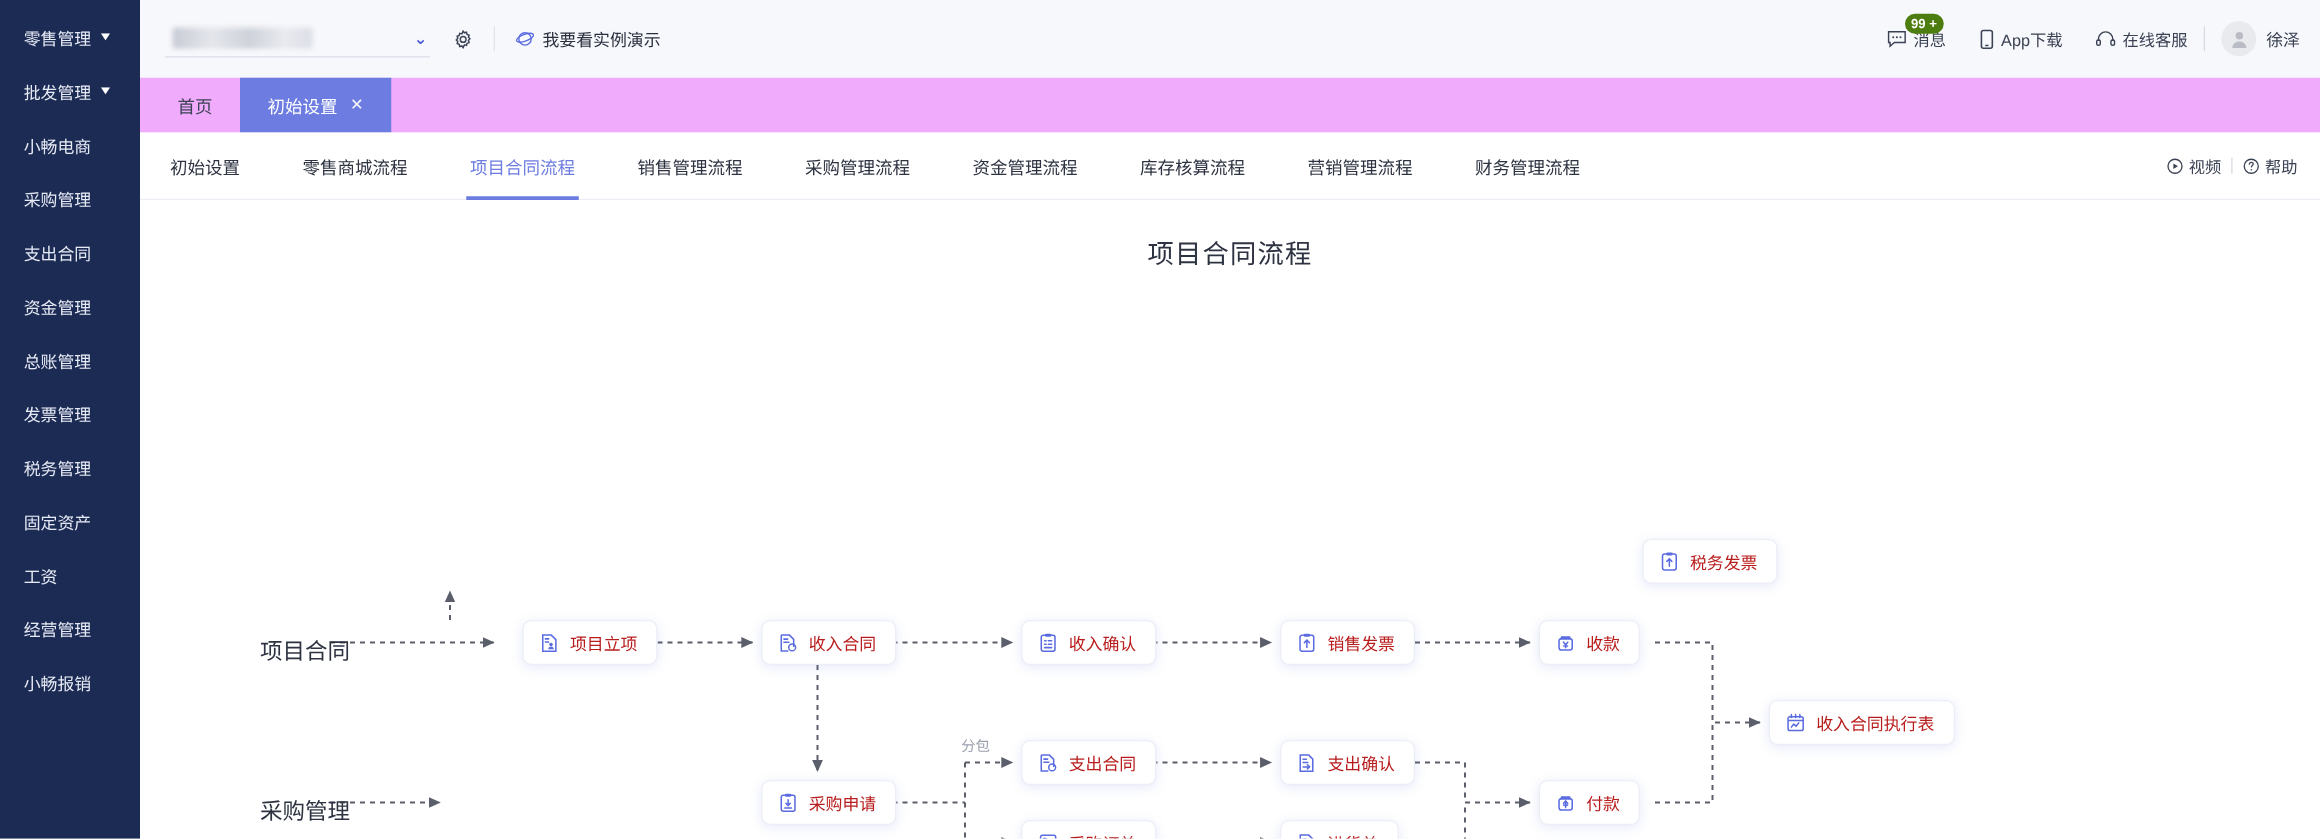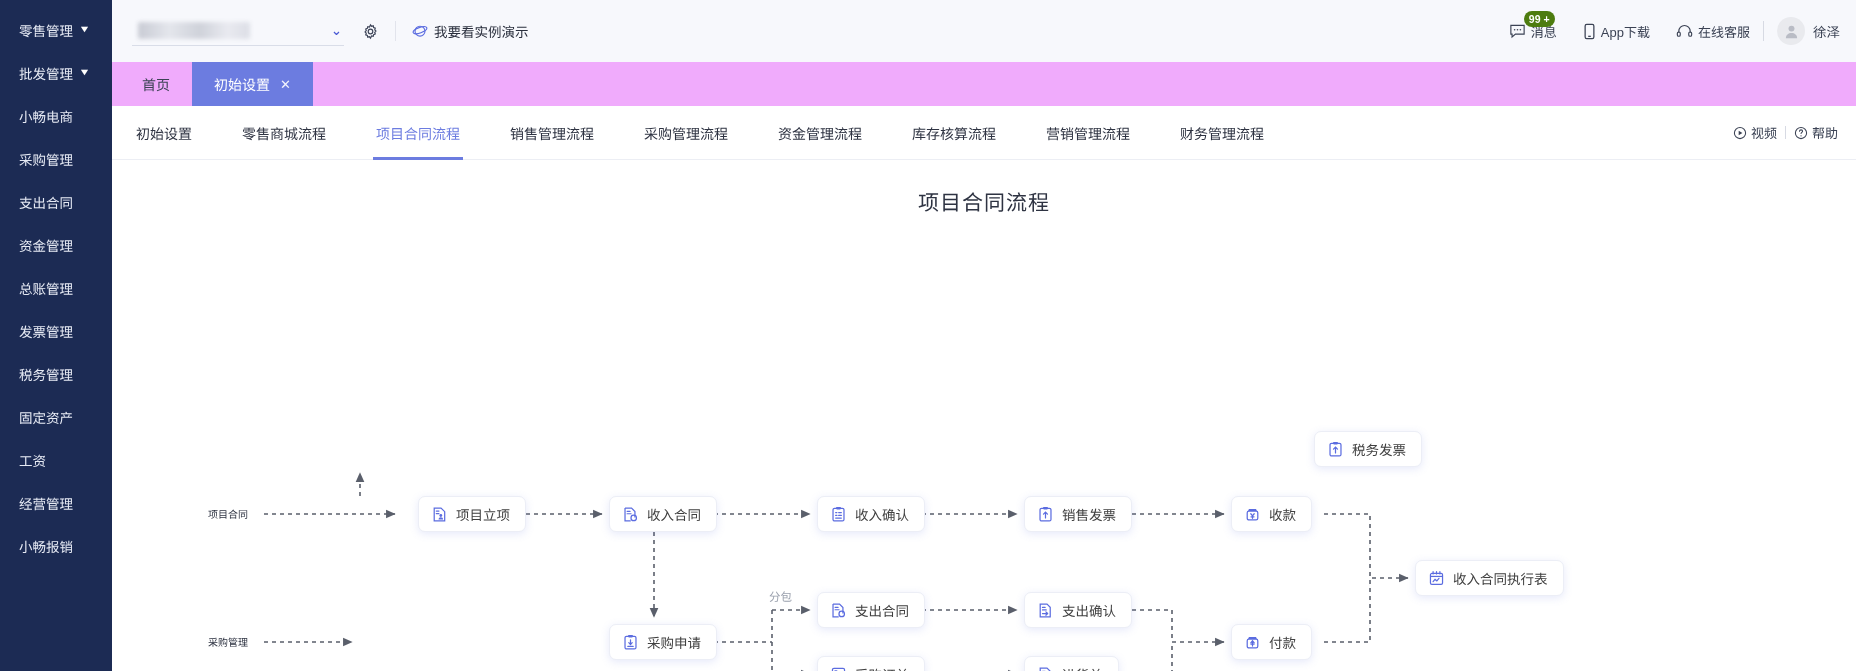--- a/index.html
+++ b/index.html
@@ -124,25 +124,25 @@
     font-size:21px; color:#2e3342; font-weight:400; letter-spacing:1px;
   }
   .stage {
     position:absolute; left:0; top:0; width:1744px; height:563px;
   }
   .node {
     position:absolute; display:flex; align-items:center; gap:8px;
     height:36px; padding:0 15px 0 12px; background:#ffffff;
     border:1px solid #eceef6; border-radius:7px;
     box-shadow:0 2px 9px rgba(108,124,224,0.17);
-    font-size:13.5px; color:#404040; white-space:nowrap; cursor:pointer;
+    font-size:13.5px; color:#b91c1c; white-space:nowrap; cursor:pointer;
   }
   .node .ic { display:flex; align-items:center; flex:0 0 auto; }
   .row-label {
-    position:absolute; font-size:10px; color:#2e3342; white-space:nowrap;
+    position:absolute; font-size:18px; color:#2e3342; white-space:nowrap;
   }
   .edge-label {
     position:absolute; font-size:11.5px; color:#9aa0ad; white-space:nowrap;
   }
   svg.wires { position:absolute; left:0; top:0; width:1744px; height:563px; overflow:visible; }
 </style>
 </head>
 <body>
 
 <div class="app">

